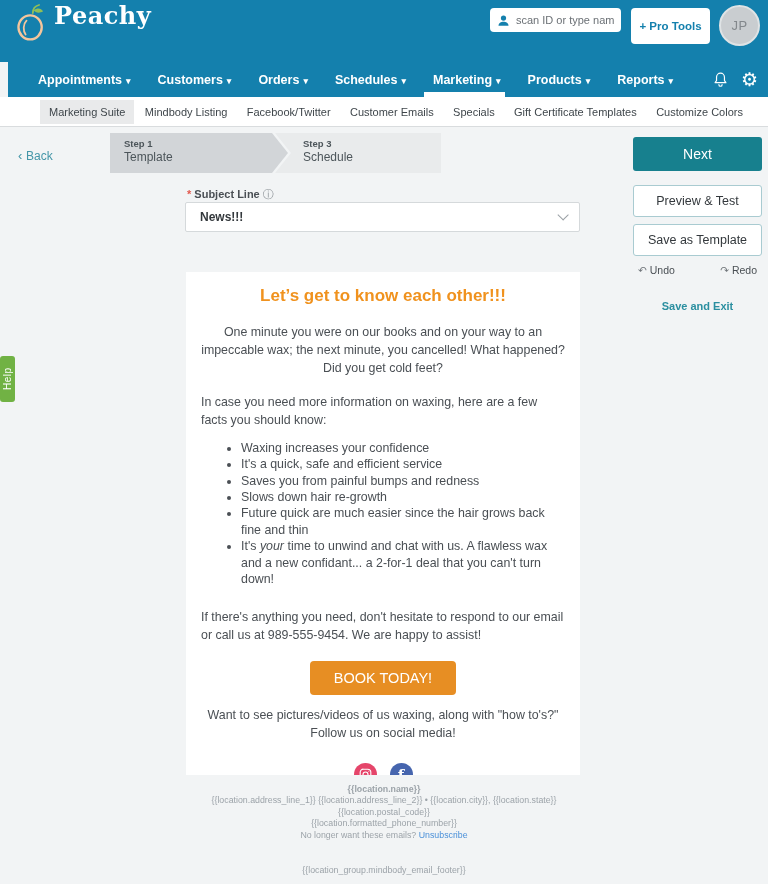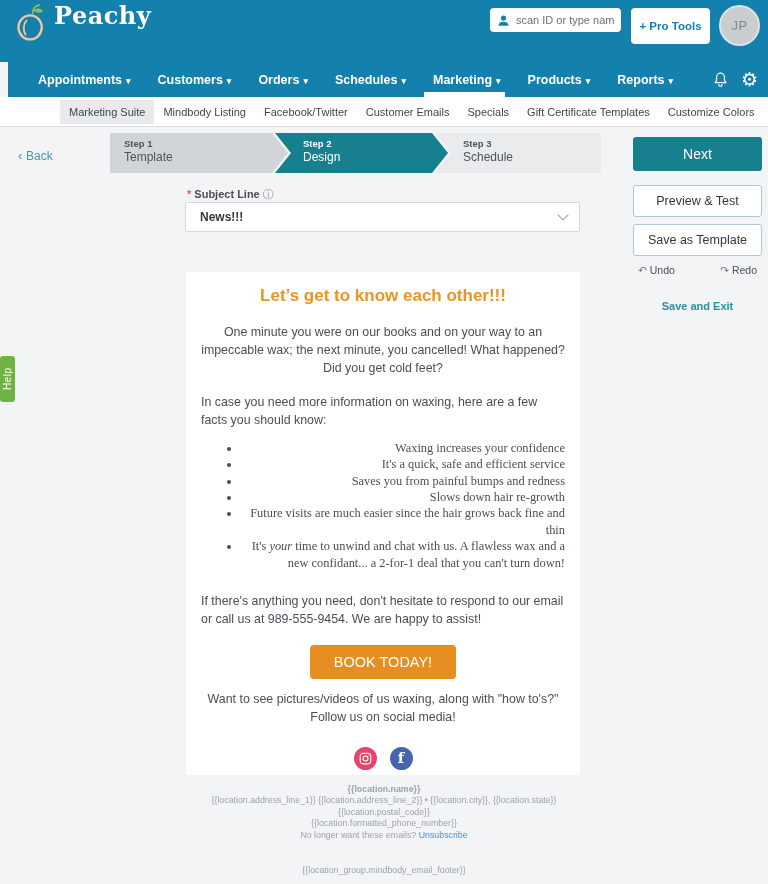--- a/index.html
+++ b/index.html
@@ -19,21 +19,21 @@
 
   
   .nav { position:absolute; top:62px; left:8px; width:768px; height:35px; background:#1480ad; display:flex; align-items:center; padding-left:30px; gap:27px; }
   .nav-item { position:relative; color:#fff; font-size:12.5px; font-weight:bold; display:flex; align-items:center; gap:4px; cursor:pointer; height:100%; }
   .caret::before { content:"▾"; font-size:9px; color:#fff; }
   .nav-item.active .active-bar { position:absolute; left:-9px; right:-4px; bottom:0; height:5px; background:#fff; }
   .nav-icons { position:absolute; right:10px; top:62px; height:35px; display:flex; align-items:center; gap:11px; }
   .gear-glyph { color:#fff; font-size:19px; line-height:1; cursor:pointer; }
 
   
-  .subnav { position:absolute; top:97px; left:0; width:768px; height:30px; background:#fff; border-bottom:1px solid #d9dcde; display:flex; align-items:center; justify-content:space-between; padding:0 16px 0 60px; }
+  .subnav { position:absolute; top:97px; left:0; width:768px; height:30px; background:#fff; border-bottom:1px solid #d9dcde; display:flex; align-items:center; justify-content:space-between; padding:0 16px 0 40px; }
   .subnav-item { font-size:11px; color:#3f464b; cursor:pointer; padding:6px 9px; white-space:nowrap; }
   .subnav-item.active { background:#e9eaeb; }
 
   
   .back-link { position:absolute; top:148px; left:18px; color:#4496a8; font-size:12px; cursor:pointer; }
   .back-link::before { content:"‹ "; font-size:13px; }
   .steps { position:absolute; top:133px; left:110px; display:flex; height:40px; }
   .step { height:40px; padding-top:5px; }
   .step .step-num { font-size:9.5px; font-weight:bold; }
   .step .step-name { font-size:12px; margin-top:1px; }
@@ -58,21 +58,21 @@
   .subject-label .info::after { content:" ⓘ"; color:#8d9398; font-weight:normal; font-size:11px; }
   .subject-field { position:absolute; top:202px; left:185px; width:395px; height:30px; background:#fff; border:1px solid #d5d9db; border-radius:2px; display:flex; align-items:center; justify-content:space-between; padding:0 14px; font-size:12px; font-weight:bold; color:#33383c; cursor:pointer; }
   .chev-down { width:8px; height:8px; border-right:1.5px solid #9aa0a5; border-bottom:1.5px solid #9aa0a5; transform:rotate(45deg) translateY(-3px); }
 
   
   .email-panel { position:absolute; top:272px; left:186px; width:394px; height:503px; background:#fff; padding:14px 15px 0; text-align:center; color:#4a4f54; overflow:hidden; }
   .email-heading { color:#f0921e; font-size:17px; font-weight:bold; }
   .email-panel p { font-size:12.4px; line-height:1.45; }
   .p-center { text-align:center; margin-top:18px; }
   .p-left { text-align:left; margin-top:16px; }
-  .email-bullets { text-align:right; margin:10px 0 0 0; padding-left:40px;font-family:Liberation Serif, serif; }
+  .email-bullets { text-align:left; margin:10px 0 0 0; padding-left:40px; }
   .email-bullets li { font-size:12.4px; line-height:1.32; color:#4a4f54; }
   .cta-btn { display:inline-block; margin-top:16px; background:#e78e23; color:#fff; border:none; border-radius:4px; font-size:14.5px; padding:9px 24px; cursor:pointer; font-family:"Liberation Sans", sans-serif; }
   .social-row { margin-top:20px; display:flex; justify-content:center; gap:13px; }
   .soc { width:23px; height:23px; border-radius:50%; display:flex; align-items:center; justify-content:center; cursor:pointer; }
   .soc-ig { background:#e5456a; }
   .soc-fb { background:#4665ae; color:#fff; font-family:"DejaVu Serif", serif; font-weight:bold; font-size:15px; }
 
   
   .email-footer { position:absolute; top:784px; left:96px; width:576px; text-align:center; font-size:8.8px; color:#9ca3a9; line-height:1.3; }
   .email-footer .bold { font-weight:bold; }
@@ -162,24 +162,20 @@
     <span class="subnav-item">Gift Certificate Templates</span>
     <span class="subnav-item">Customize Colors</span>
   </div>
 
   <span class="back-link">Back</span>
   <div class="steps">
     <div class="step step-1">
       <div class="step-num">Step 1</div>
       <div class="step-name">Template</div>
     </div>
-    <div class="step step-2">
-      <div class="step-num">Step 2</div>
-      <div class="step-name">Design</div>
-    </div>
     <div class="step step-3">
       <div class="step-num">Step 3</div>
       <div class="step-name">Schedule</div>
     </div>
   </div>
   <button class="btn-next">Next</button>
 
   <button class="btn-outline btn-savetpl">Save as Template</button>
   <button class="btn-outline btn-preview">Preview &amp; Test</button>
   <div class="undo-redo">
@@ -196,21 +192,21 @@
 
   <div class="email-panel">
     <div class="email-heading">Let’s get to know each other!!!</div>
     <p class="p-center">One minute you were on our books and on your way to an impeccable wax; the next minute, you cancelled! What happened? Did you get cold feet?</p>
     <p class="p-left">In case you need more information on waxing, here are a few facts you should know:</p>
     <ul class="email-bullets">
       <li>Waxing increases your confidence</li>
       <li>It's a quick, safe and efficient service</li>
       <li>Saves you from painful bumps and redness</li>
       <li>Slows down hair re-growth</li>
-      <li>Future visits are much easier since the hair grows back fine and thin</li>
+      <li>Future quick are much easier since the hair grows back fine and thin</li>
       <li><span>It's </span><em>your</em><span> time to unwind and chat with us. A flawless wax and a new confidant... a 2-for-1 deal that you can't turn down!</span></li>
     </ul>
     <p class="p-left" style="margin-top:22px;">If there's anything you need, don't hesitate to respond to our email or call us at 989-555-9454. We are happy to assist!</p>
     <button class="cta-btn">BOOK TODAY!</button>
     <p class="p-center" style="margin-top:12px;">Want to see pictures/videos of us waxing, along with "how to's?" Follow us on social media!</p>
     <div class="social-row">
       <span class="soc soc-ig">
         <svg width="15" height="15" viewBox="0 0 24 24" fill="none" stroke="#fff" stroke-width="1.8">
             <rect x="3.5" y="3.5" width="17" height="17" rx="5"></rect>
             <circle cx="12" cy="12" r="4"></circle>

